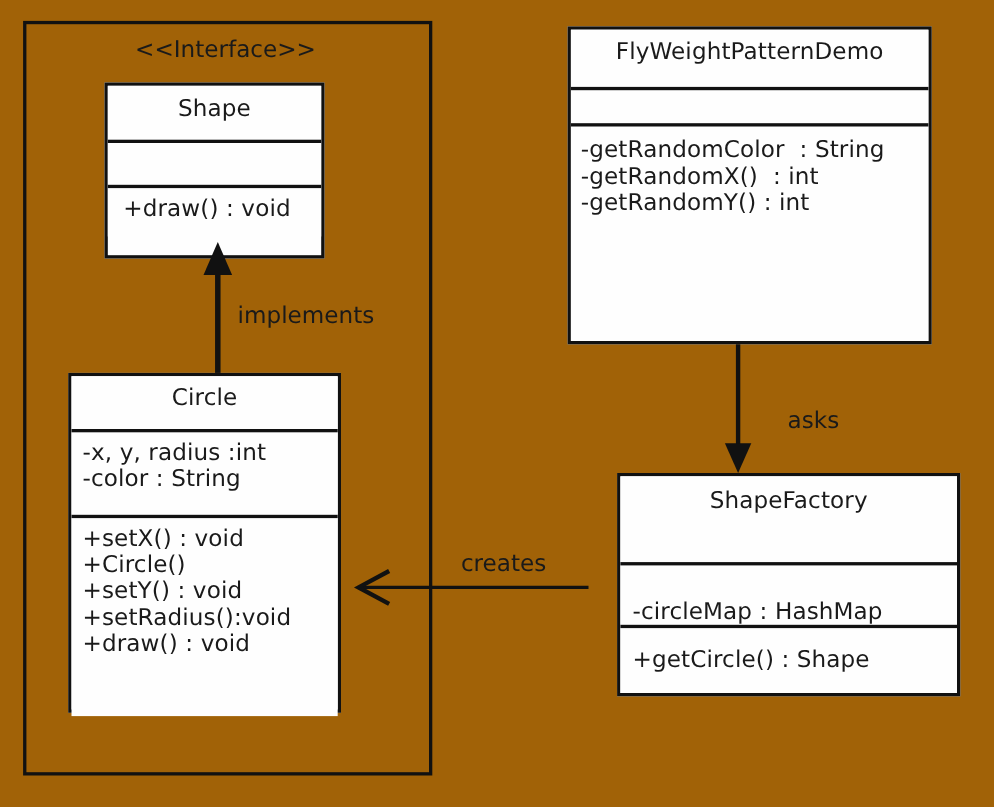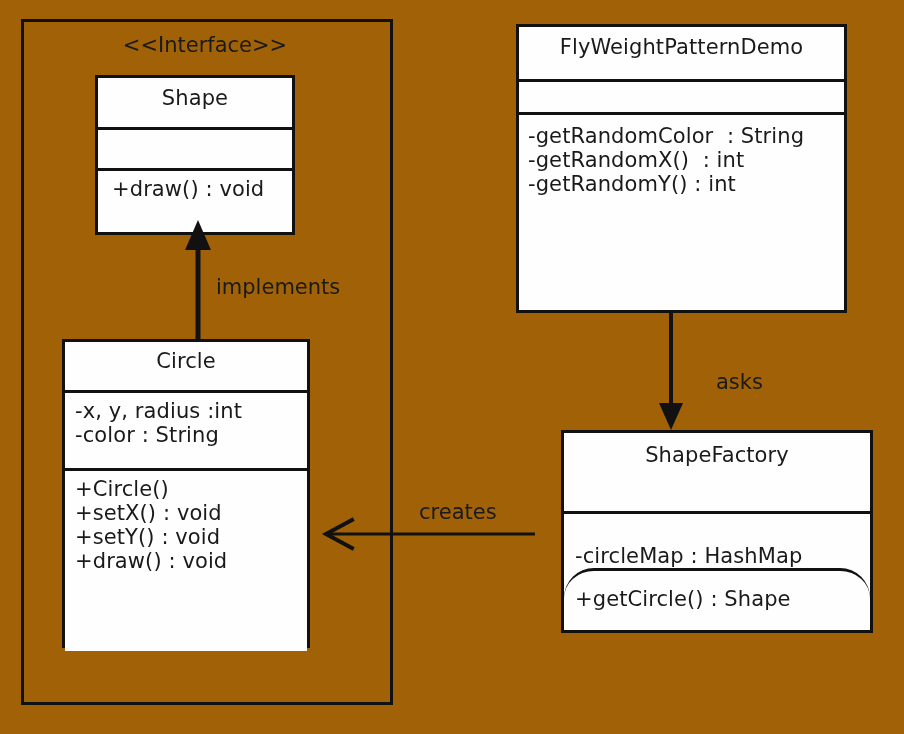--- a/index.html
+++ b/index.html
@@ -117,23 +117,24 @@
 
   <div class="uml-box" style="left:62px; top:339px; width:248px; height:309px;">
     <div class="compartment cmp-title" style="height:48px; padding-top:7px;">
       <span class="t-class-name">Circle</span>
     </div>
     <div class="compartment cmp-list" style="height:78px; padding:6px 0 0 10px;">
       <span class="member t-member">-x, y, radius :int</span>
       <span class="member t-member">-color : String</span>
     </div>
     <div class="compartment cmp-list" style="height:183px; padding:6px 0 0 10px;">
+      <span class="member t-member">+setX() : void</span>
       <span class="member t-member">+Circle()</span>
-      <span class="member t-member">+setX() : void</span>
       <span class="member t-member">+setY() : void</span>
+      <span class="member t-member">+setRadius():void</span>
       <span class="member t-member">+draw() : void</span>
     </div>
   </div>
 
   <div class="uml-box" style="left:516px; top:24px; width:331px; height:289px;">
     <div class="compartment cmp-title" style="height:52px; padding-top:8px;">
       <span class="t-class-name">FlyWeightPatternDemo</span>
     </div>
     <div class="compartment cmp-list" style="height:33px;"></div>
     <div class="compartment cmp-list" style="height:198px; padding:9px 0 0 9px;">
@@ -143,21 +144,21 @@
     </div>
   </div>
 
   <div class="uml-box" style="left:561px; top:430px; width:312px; height:203px;">
     <div class="compartment cmp-title" style="height:78px; padding-top:10px;">
       <span class="t-class-name">ShapeFactory</span>
     </div>
     <div class="compartment cmp-list" style="height:57px; padding:30px 0 0 11px;">
       <span class="member t-member">-circleMap : HashMap</span>
     </div>
-    <div class="compartment cmp-list" style="height:62px; padding:16px 0 0 11px;border-radius:30px;">
+    <div class="compartment cmp-list" style="height:62px; padding:16px 0 0 11px;">
       <span class="member t-member">+getCircle() : Shape</span>
     </div>
   </div>
 
   <div class="t-edge-label" style="left:216px; top:275px;">implements</div>
 
   <div class="t-edge-label" style="left:691px; top:370px;margin-left:25px;">asks</div>
 
   <div class="t-edge-label" style="left:419px; top:500px;">creates</div>
 

